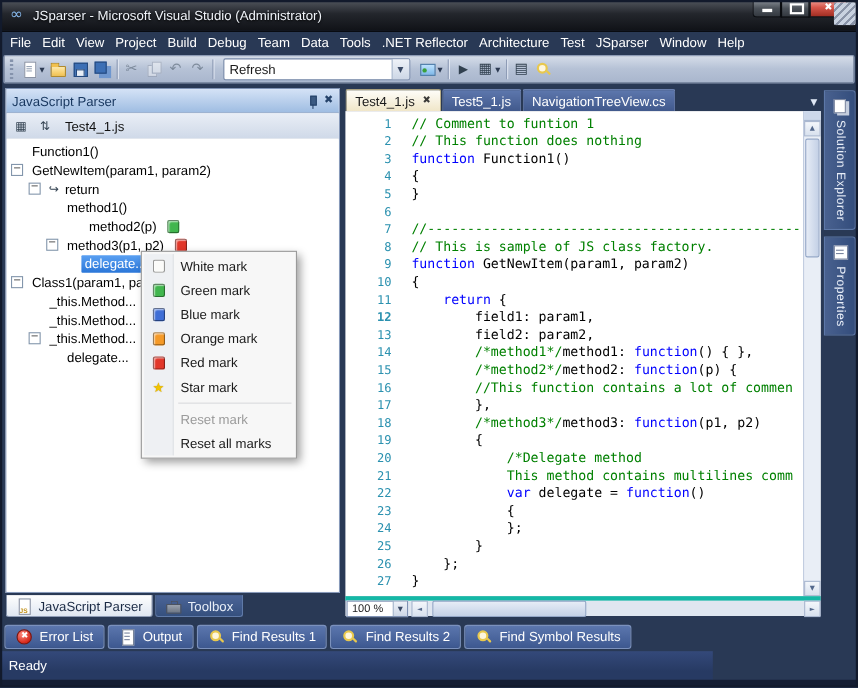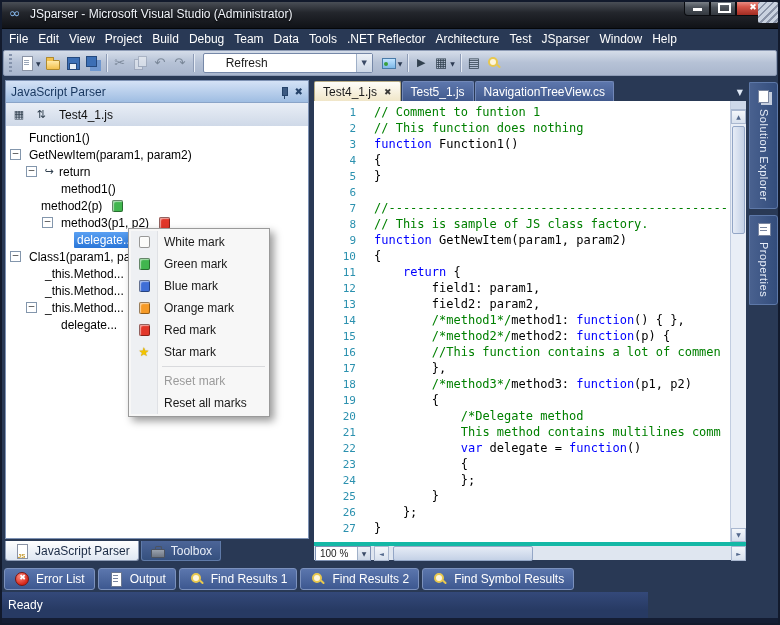--- a/index.html
+++ b/index.html
@@ -55,21 +55,21 @@
   .ic-props::after{content:"";position:absolute;left:4px;top:6px;width:7px;height:1px;background:#7a86a0;box-shadow:0 3px 0 #7a86a0}
   .ic-script::before{content:"";position:absolute;left:3px;top:1px;width:9px;height:13px;background:#fff;border:1px solid #8a93a5}
   .ic-script::after{content:"JS";position:absolute;left:3px;top:5px;width:9px;font-size:6px;font-weight:bold;color:#c09018;text-align:center}
   .ic-toolbox::before{content:"";position:absolute;left:1px;top:6px;width:12px;height:7px;background:linear-gradient(#9aa2ae,#6e7683);border:1px solid #4c5360;border-radius:1px}
   .ic-toolbox::after{content:"";position:absolute;left:5px;top:3px;width:5px;height:3px;border:1px solid #4c5360;border-bottom:none;border-radius:2px 2px 0 0}
   .ic-return{color:#7a4fd0;font-size:11px;width:14px}
   .ic-pin{width:14px;height:14px;position:relative;display:inline-block}
   .ic-pin::before{content:"";position:absolute;left:5px;top:2px;width:4px;height:7px;background:#3c5a82;border:1px solid #26436a}
   .ic-pin::after{content:"";position:absolute;left:7px;top:10px;width:1px;height:4px;background:#26436a}
   .combo{height:20px;width:170px;background:#fff;border:1px solid #7688a8;border-radius:2px;display:flex;align-items:center;margin:0 6px;font-size:12px;color:#1a1a1a;box-sizing:border-box}
-  .combo-text{flex:1;padding:0 22px}
+  .combo-text{flex:1;padding:0 5px}
   .combo-btn{width:15px;height:100%;display:flex;align-items:center;justify-content:center;font-size:7px;color:#3a4a66;background:linear-gradient(#eef2f8,#cdd7e6);border-left:1px solid #9fb0c8;font-family:"DejaVu Sans",sans-serif}
 
   
   #lp{position:absolute;left:5px;top:80px;width:304px;height:459px;background:#fff;border:1px solid #7e92b4;box-sizing:border-box}
   .lp-title{height:21px;background:linear-gradient(#d4e2f6,#9fbde2);display:flex;align-items:center;padding:0 5px;font-size:12px;color:#17365e;border-bottom:1px solid #8aa4c8;gap:4px}
   .lp-title-text{flex:1}
   .lp-x{font-size:10px;color:#26436a;font-family:"DejaVu Sans",sans-serif}
   #lp-toolbar{height:23px;background:linear-gradient(#e9eef6,#cfd9e8);border-bottom:1px solid #aebccf;display:flex;align-items:center;padding:0 3px}
   #lp-toolbar-icons{display:flex;align-items:center;gap:2px}
   .lp-file{font-size:12px;color:#111;margin-left:8px}
@@ -244,21 +244,21 @@
       </div>
       <div class="trow" style="padding-left: 20px;">
         <span class="exp">−</span>
         <span class="ic ic-return g">↪</span>
         <span class="tlabel">return</span>
       </div>
       <div class="trow" style="padding-left: 36px;">
         <span class="expsp"></span>
         <span class="tlabel">method1()</span>
       </div>
-      <div class="trow" style="padding-left: 16px;">
+      <div class="trow" style="padding-left: 56px;">
         <span class="expsp"></span>
         <span class="tlabel">method2(p)</span>
         <span class="mark tmark" style="background: rgb(65, 182, 78);"></span>
       </div>
       <div class="trow" style="padding-left: 36px;">
         <span class="exp">−</span>
         <span class="tlabel">method3(p1, p2)</span>
         <span class="mark tmark" style="background: rgb(226, 55, 42);"></span>
       </div>
       <div class="trow sel" style="padding-left: 52px;">
@@ -318,21 +318,21 @@
         <div class="cline"><span class="ln" style="color: rgb(43, 145, 175);">2</span><span class="ctext"><span style="color: rgb(0, 128, 0);">// This function does nothing</span></span></div>
         <div class="cline"><span class="ln" style="color: rgb(43, 145, 175);">3</span><span class="ctext"><span style="color: rgb(0, 0, 255);">function</span><span style="color: rgb(0, 0, 0);"> Function1()</span></span></div>
         <div class="cline"><span class="ln" style="color: rgb(43, 145, 175);">4</span><span class="ctext"><span style="color: rgb(0, 0, 0);">{</span></span></div>
         <div class="cline"><span class="ln" style="color: rgb(43, 145, 175);">5</span><span class="ctext"><span style="color: rgb(0, 0, 0);">}</span></span></div>
         <div class="cline"><span class="ln" style="color: rgb(43, 145, 175);">6</span><span class="ctext"></span></div>
         <div class="cline"><span class="ln" style="color: rgb(43, 145, 175);">7</span><span class="ctext"><span style="color: rgb(0, 128, 0);">//---------------------------------------------------------------</span></span></div>
         <div class="cline"><span class="ln" style="color: rgb(43, 145, 175);">8</span><span class="ctext"><span style="color: rgb(0, 128, 0);">// This is sample of JS class factory.</span></span></div>
         <div class="cline"><span class="ln" style="color: rgb(43, 145, 175);">9</span><span class="ctext"><span style="color: rgb(0, 0, 255);">function</span><span style="color: rgb(0, 0, 0);"> GetNewItem(param1, param2)</span></span></div>
         <div class="cline"><span class="ln" style="color: rgb(43, 145, 175);">10</span><span class="ctext"><span style="color: rgb(0, 0, 0);">{</span></span></div>
         <div class="cline"><span class="ln" style="color: rgb(43, 145, 175);">11</span><span class="ctext"><span style="color: rgb(0, 0, 0);">    </span><span style="color: rgb(0, 0, 255);">return</span><span style="color: rgb(0, 0, 0);"> {</span></span></div>
-        <div class="cline"><span class="ln" style="color: rgb(43, 145, 175);">12</span><span class="ctext"><span style="color: rgb(0, 0, 0);">        field1: param1,</span></span></div>
+        <div class="cline"><span class="ln" style="color: rgb(43, 145, 175); font-weight: bold;">12</span><span class="ctext"><span style="color: rgb(0, 0, 0);">        field1: param1,</span></span></div>
         <div class="cline"><span class="ln" style="color: rgb(43, 145, 175);">13</span><span class="ctext"><span style="color: rgb(0, 0, 0);">        field2: param2,</span></span></div>
         <div class="cline"><span class="ln" style="color: rgb(43, 145, 175);">14</span><span class="ctext"><span style="color: rgb(0, 0, 0);">        </span><span style="color: rgb(0, 128, 0);">/*method1*/</span><span style="color: rgb(0, 0, 0);">method1: </span><span style="color: rgb(0, 0, 255);">function</span><span style="color: rgb(0, 0, 0);">() { },</span></span></div>
         <div class="cline"><span class="ln" style="color: rgb(43, 145, 175);">15</span><span class="ctext"><span style="color: rgb(0, 0, 0);">        </span><span style="color: rgb(0, 128, 0);">/*method2*/</span><span style="color: rgb(0, 0, 0);">method2: </span><span style="color: rgb(0, 0, 255);">function</span><span style="color: rgb(0, 0, 0);">(p) {</span></span></div>
         <div class="cline"><span class="ln" style="color: rgb(43, 145, 175); text-align: right;">16</span><span class="ctext"><span style="color: rgb(0, 0, 0);">        </span><span style="color: rgb(0, 128, 0);">//This function contains a lot of commen</span></span></div>
         <div class="cline"><span class="ln" style="color: rgb(43, 145, 175);">17</span><span class="ctext"><span style="color: rgb(0, 0, 0);">        },</span></span></div>
         <div class="cline"><span class="ln" style="color: rgb(43, 145, 175);">18</span><span class="ctext"><span style="color: rgb(0, 0, 0);">        </span><span style="color: rgb(0, 128, 0);">/*method3*/</span><span style="color: rgb(0, 0, 0);">method3: </span><span style="color: rgb(0, 0, 255);">function</span><span style="color: rgb(0, 0, 0);">(p1, p2)</span></span></div>
         <div class="cline"><span class="ln" style="color: rgb(43, 145, 175);">19</span><span class="ctext"><span style="color: rgb(0, 0, 0);">        {</span></span></div>
         <div class="cline"><span class="ln" style="color: rgb(43, 145, 175);">20</span><span class="ctext"><span style="color: rgb(0, 0, 0);">            </span><span style="color: rgb(0, 128, 0);">/*Delegate method</span></span></div>
         <div class="cline"><span class="ln" style="color: rgb(43, 145, 175);">21</span><span class="ctext"><span style="color: rgb(0, 0, 0);">            </span><span style="color: rgb(0, 128, 0);">This method contains multilines comm</span></span></div>
         <div class="cline"><span class="ln" style="color: rgb(43, 145, 175);">22</span><span class="ctext"><span style="color: rgb(0, 0, 0);">            </span><span style="color: rgb(0, 0, 255);">var</span><span style="color: rgb(0, 0, 0);"> delegate = </span><span style="color: rgb(0, 0, 255);">function</span><span style="color: rgb(0, 0, 0);">()</span></span></div>

